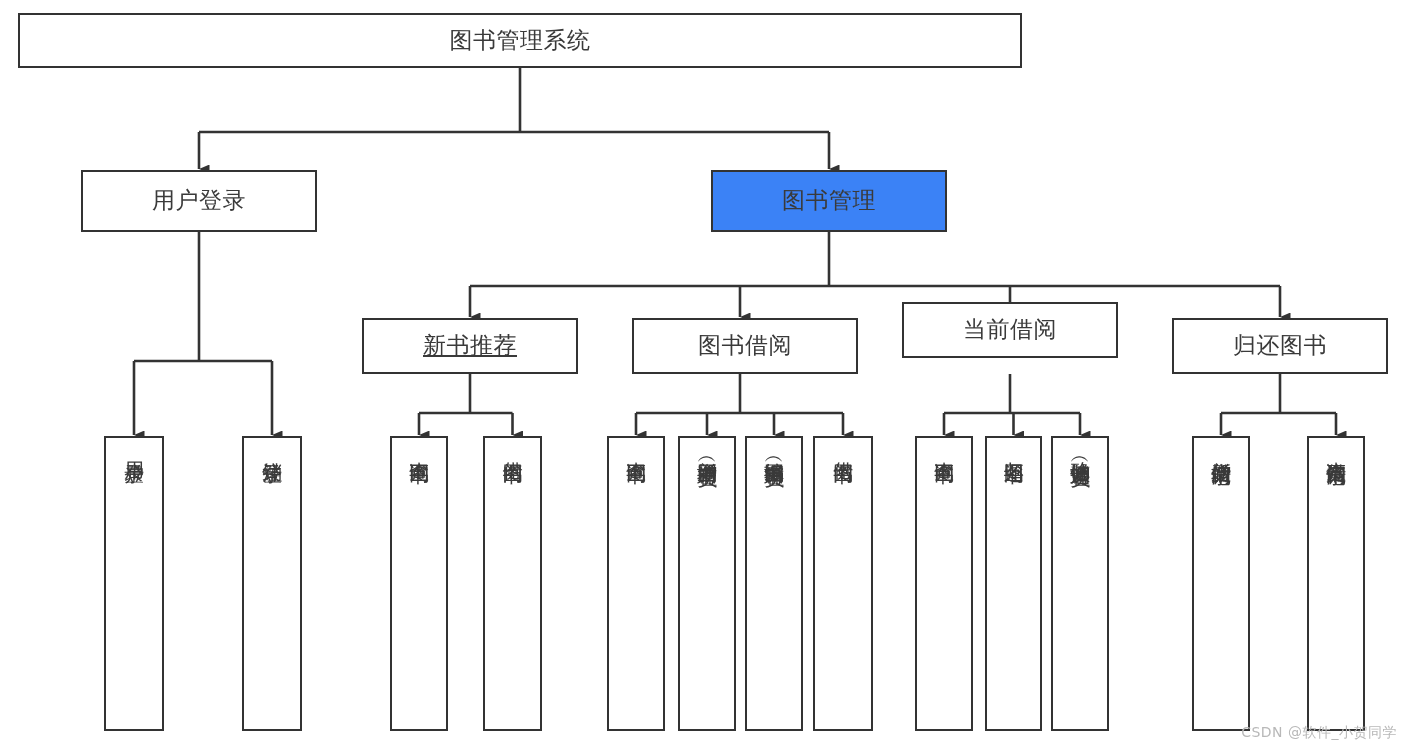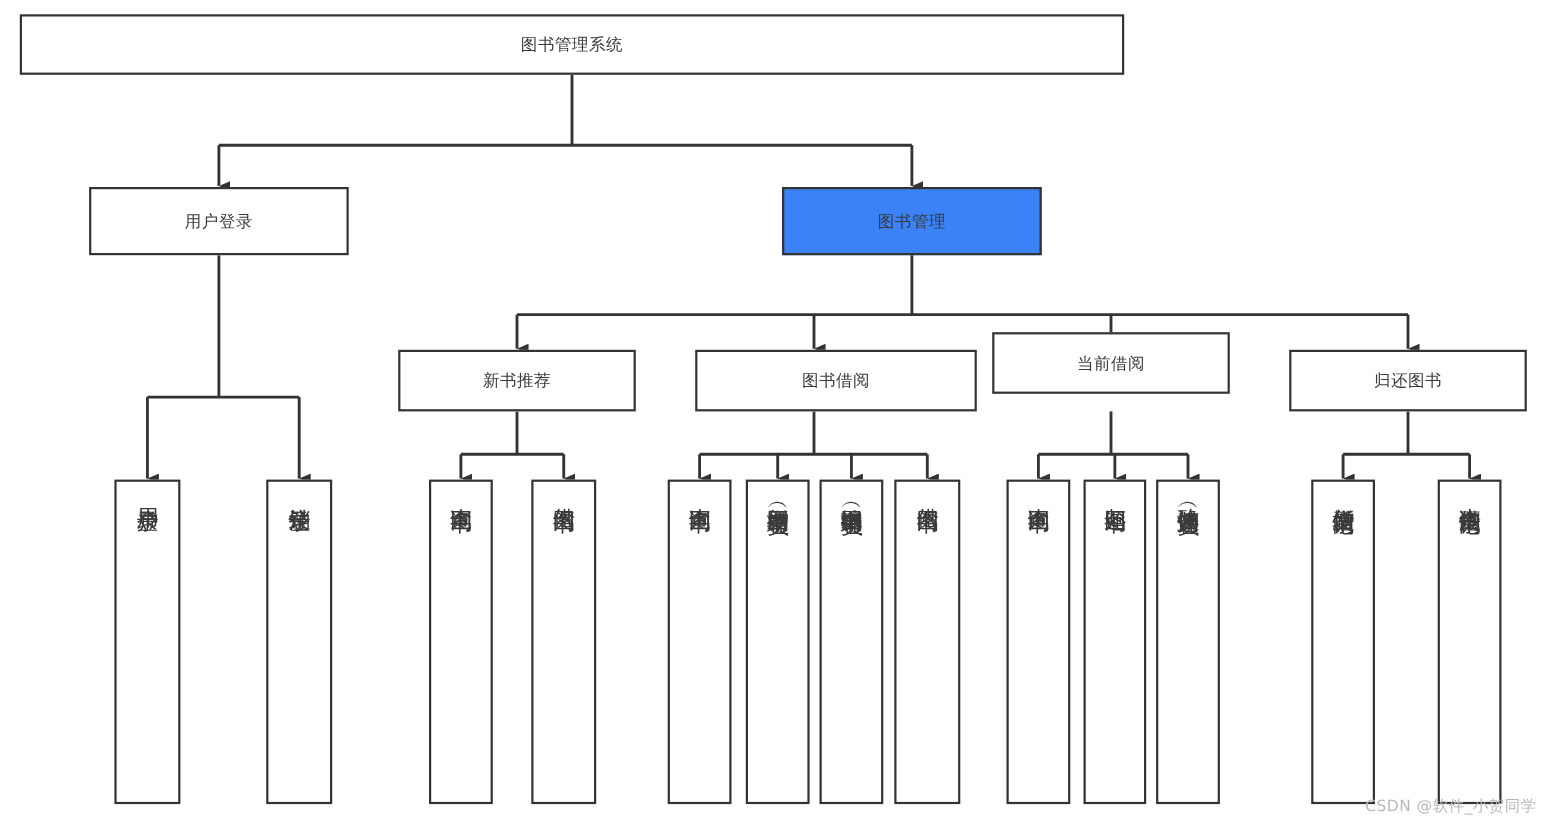--- a/index.html
+++ b/index.html
@@ -32,21 +32,21 @@
     box-sizing: border-box;
     background: #ffffff;
     border: 2px solid #333333;
     display: flex;
     align-items: center;
     justify-content: center;
     z-index: 2;
   }
   .node-label {
     color: #3a3a3a;
-    font-size: 15px;
+    font-size: 23px;
     line-height: 1.12;
     letter-spacing: 0.5px;
     white-space: nowrap;
     text-align: center;
   }
   .node.vertical .node-label {
     writing-mode: vertical-rl;
     text-orientation: upright;
     font-size: 20px;
     line-height: 1.18;
@@ -121,23 +121,23 @@
       <div class="node" style="left: 18px; top: 13px; width: 1004px; height: 55px; border-color: rgb(51, 51, 51); background: rgb(255, 255, 255);">
         <span class="node-label" style="color: rgb(58, 58, 58);">图书管理系统</span>
       </div>
       <div class="node" style="left: 81px; top: 170px; width: 236px; height: 62px; border-color: rgb(51, 51, 51); background: rgb(255, 255, 255);">
         <span class="node-label" style="color: rgb(58, 58, 58);">用户登录</span>
       </div>
       <div class="node" style="left: 711px; top: 170px; width: 236px; height: 62px; border-color: rgb(51, 51, 51); background: #3b82f6;">
         <span class="node-label" style="color: rgb(58, 58, 58);">图书管理</span>
       </div>
       <div class="node" style="left: 362px; top: 318px; width: 216px; height: 56px; border-color: rgb(51, 51, 51); background: rgb(255, 255, 255);">
-        <span class="node-label" style="color: rgb(58, 58, 58);">新书推荐</span>
+        <span class="node-label" style="color: rgb(58, 58, 58); text-decoration: underline;">新书推荐</span>
       </div>
-      <div class="node" style="left: 632px; top: 318px; width: 256px; height: 56px; border-color: rgb(51, 51, 51); background: rgb(255, 255, 255);">
+      <div class="node" style="left: 632px; top: 318px; width: 226px; height: 56px; border-color: rgb(51, 51, 51); background: rgb(255, 255, 255);">
         <span class="node-label" style="color: rgb(58, 58, 58);">图书借阅</span>
       </div>
       <div class="node" style="left: 902px; top: 302px; width: 216px; height: 56px; border-color: rgb(51, 51, 51); background: rgb(255, 255, 255);">
         <span class="node-label" style="color: rgb(58, 58, 58);">当前借阅</span>
       </div>
       <div class="node" style="left: 1172px; top: 318px; width: 216px; height: 56px; border-color: rgb(51, 51, 51); background: rgb(255, 255, 255);">
         <span class="node-label" style="color: rgb(58, 58, 58);">归还图书</span>
       </div>
       <div class="node vertical" style="left: 104px; top: 436px; width: 60px; height: 295px; border-color: rgb(51, 51, 51); background: rgb(255, 255, 255);">
         <span class="node-label" style="color: rgb(58, 58, 58);">用户登录</span>

